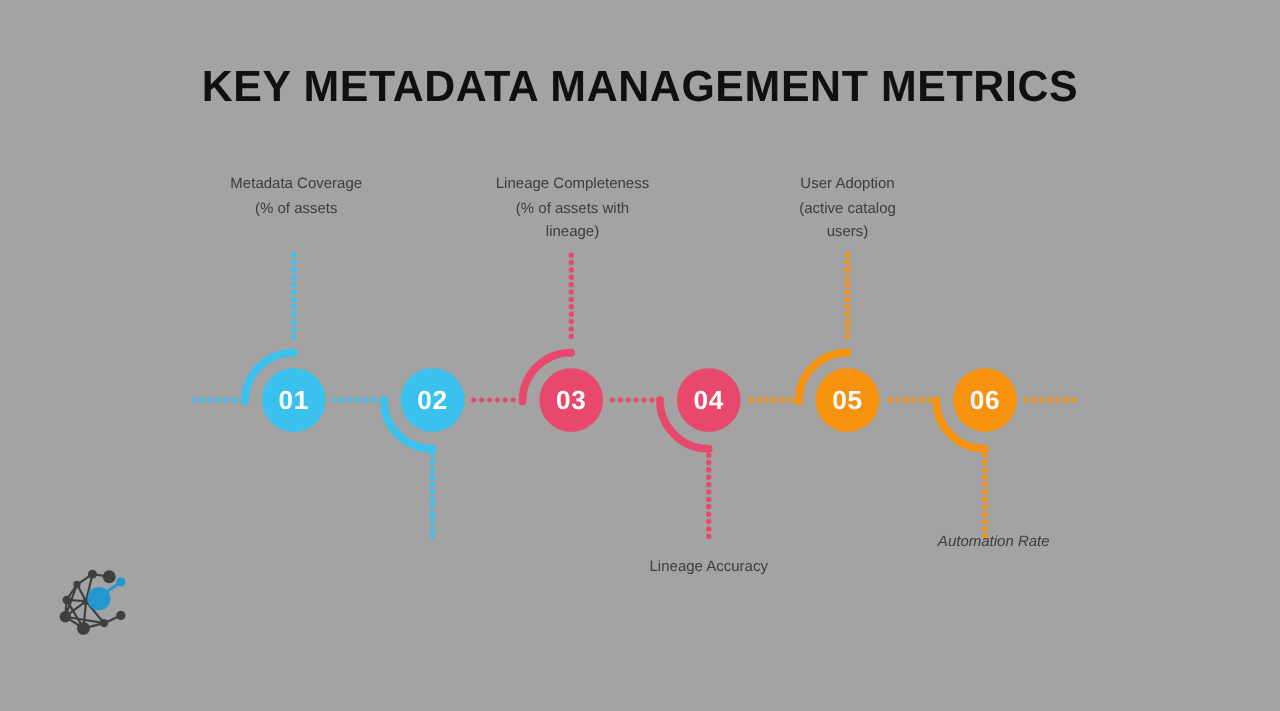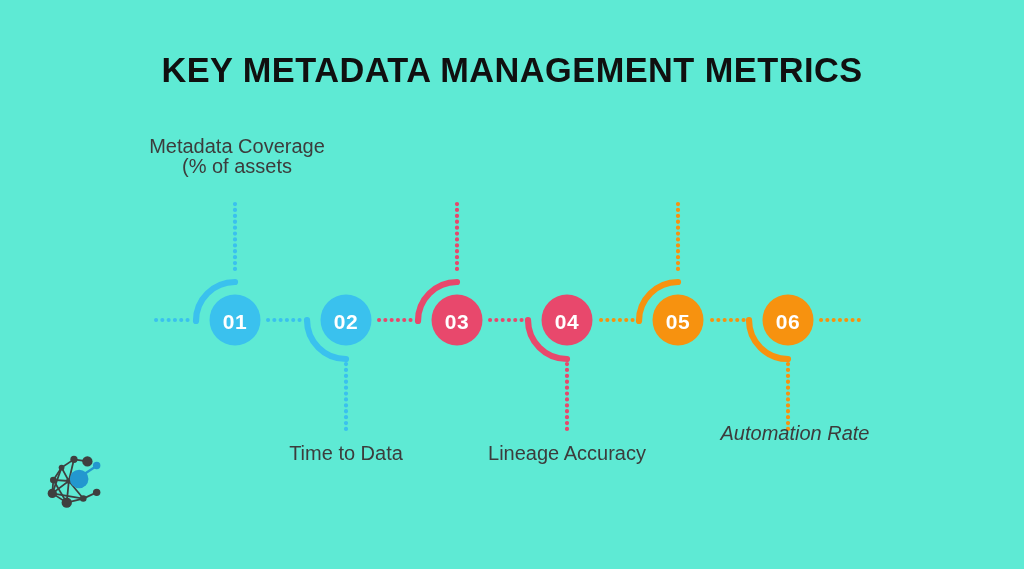--- a/index.html
+++ b/index.html
@@ -4,21 +4,21 @@
 <style>
   html, body { margin: 0; padding: 0; }
   body {
     width: 1024px; height: 569px;
     font-family: "Liberation Sans", sans-serif;
     overflow: hidden;
   }
   .canvas {
     position: relative;
     width: 1024px; height: 569px;
-    background: #5eead4;
+    background: #a3a3a3;
   }
   .title {
     position: absolute;
     top: 50px; left: 0; right: 0;
     margin: 0;
     text-align: center;
     font-size: 35px;
     font-weight: bold;
     letter-spacing: 0.5px;
     color: #101010;
@@ -51,21 +51,21 @@
     font-weight: bold;
     font-size: 21px;
     letter-spacing: 0.5px;
     text-anchor: middle;
     dominant-baseline: central;
   }
   .step-label {
     position: absolute;
     width: 240px;
     text-align: center;
-    font-size: 20px;
+    font-size: 12px;
     line-height: 19.5px;
     color: #3c3c3c;
   }
   .logo {
     position: absolute;
     left: 44px; top: 449px;
   }
 </style>
 </head>
 <body>
@@ -111,23 +111,32 @@
     <text class="num" x="457" y="321">03</text>
     <text class="num" x="567" y="321">04</text>
     <text class="num" x="678" y="321">05</text>
     <text class="num" x="788" y="321">06</text>
   </svg>
 
   <div class="step-label" style="left:117px; top:137px;">
     <div>Metadata Coverage</div>
     <div>(% of assets</div>
   </div>
+  <div class="step-label" style="left:338px; top:137px;">
+    <div>Lineage Completeness</div>
+    <div>(% of assets with</div>
+    <div>lineage)</div>
+  </div>
+  <div class="step-label" style="left:558px; top:137px;">
+    <div>User Adoption</div>
+    <div>(active catalog</div>
+    <div>users)</div>
+  </div>
 
   <div class="step-label" style="left:226px; top:444px;">
-    <div>Time to Data</div>
   </div>
   <div class="step-label" style="left:447px; top:444px;">
     <div>Lineage Accuracy</div>
   </div>
   <div class="step-label" style="left:675px; top:424px;font-style:italic;">
     <div>Automation Rate</div>
   </div>
 
   <svg class="logo" width="62" height="64" viewBox="0 0 60 62">
     <g stroke="#3f3f3f" stroke-width="1.7" fill="none">

